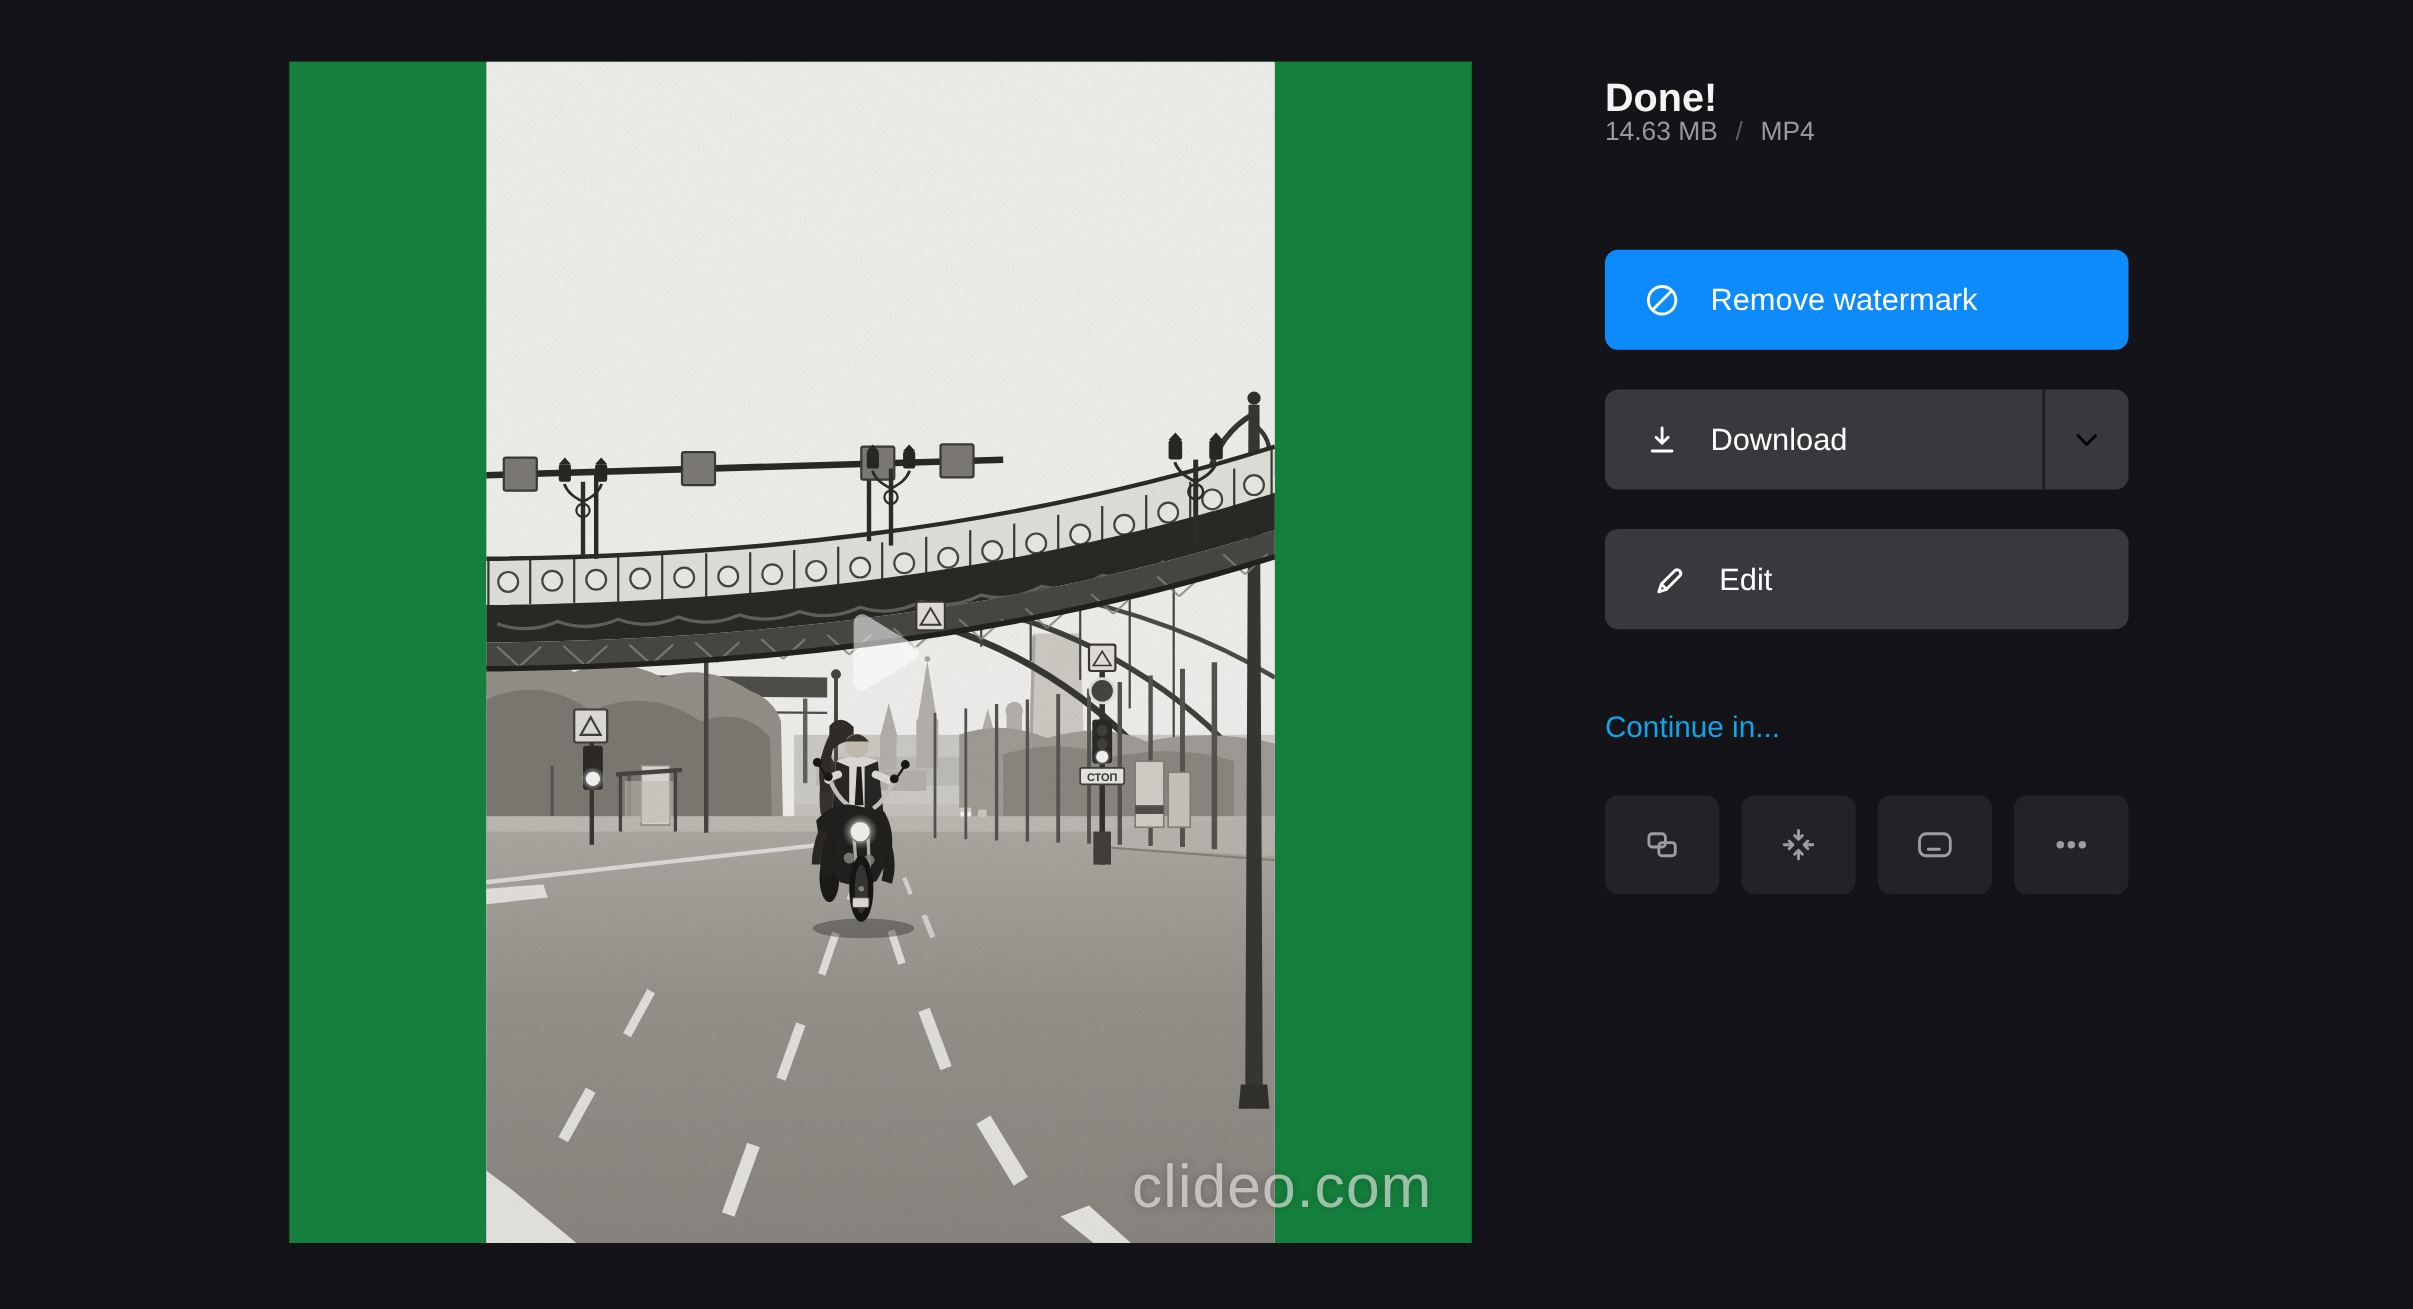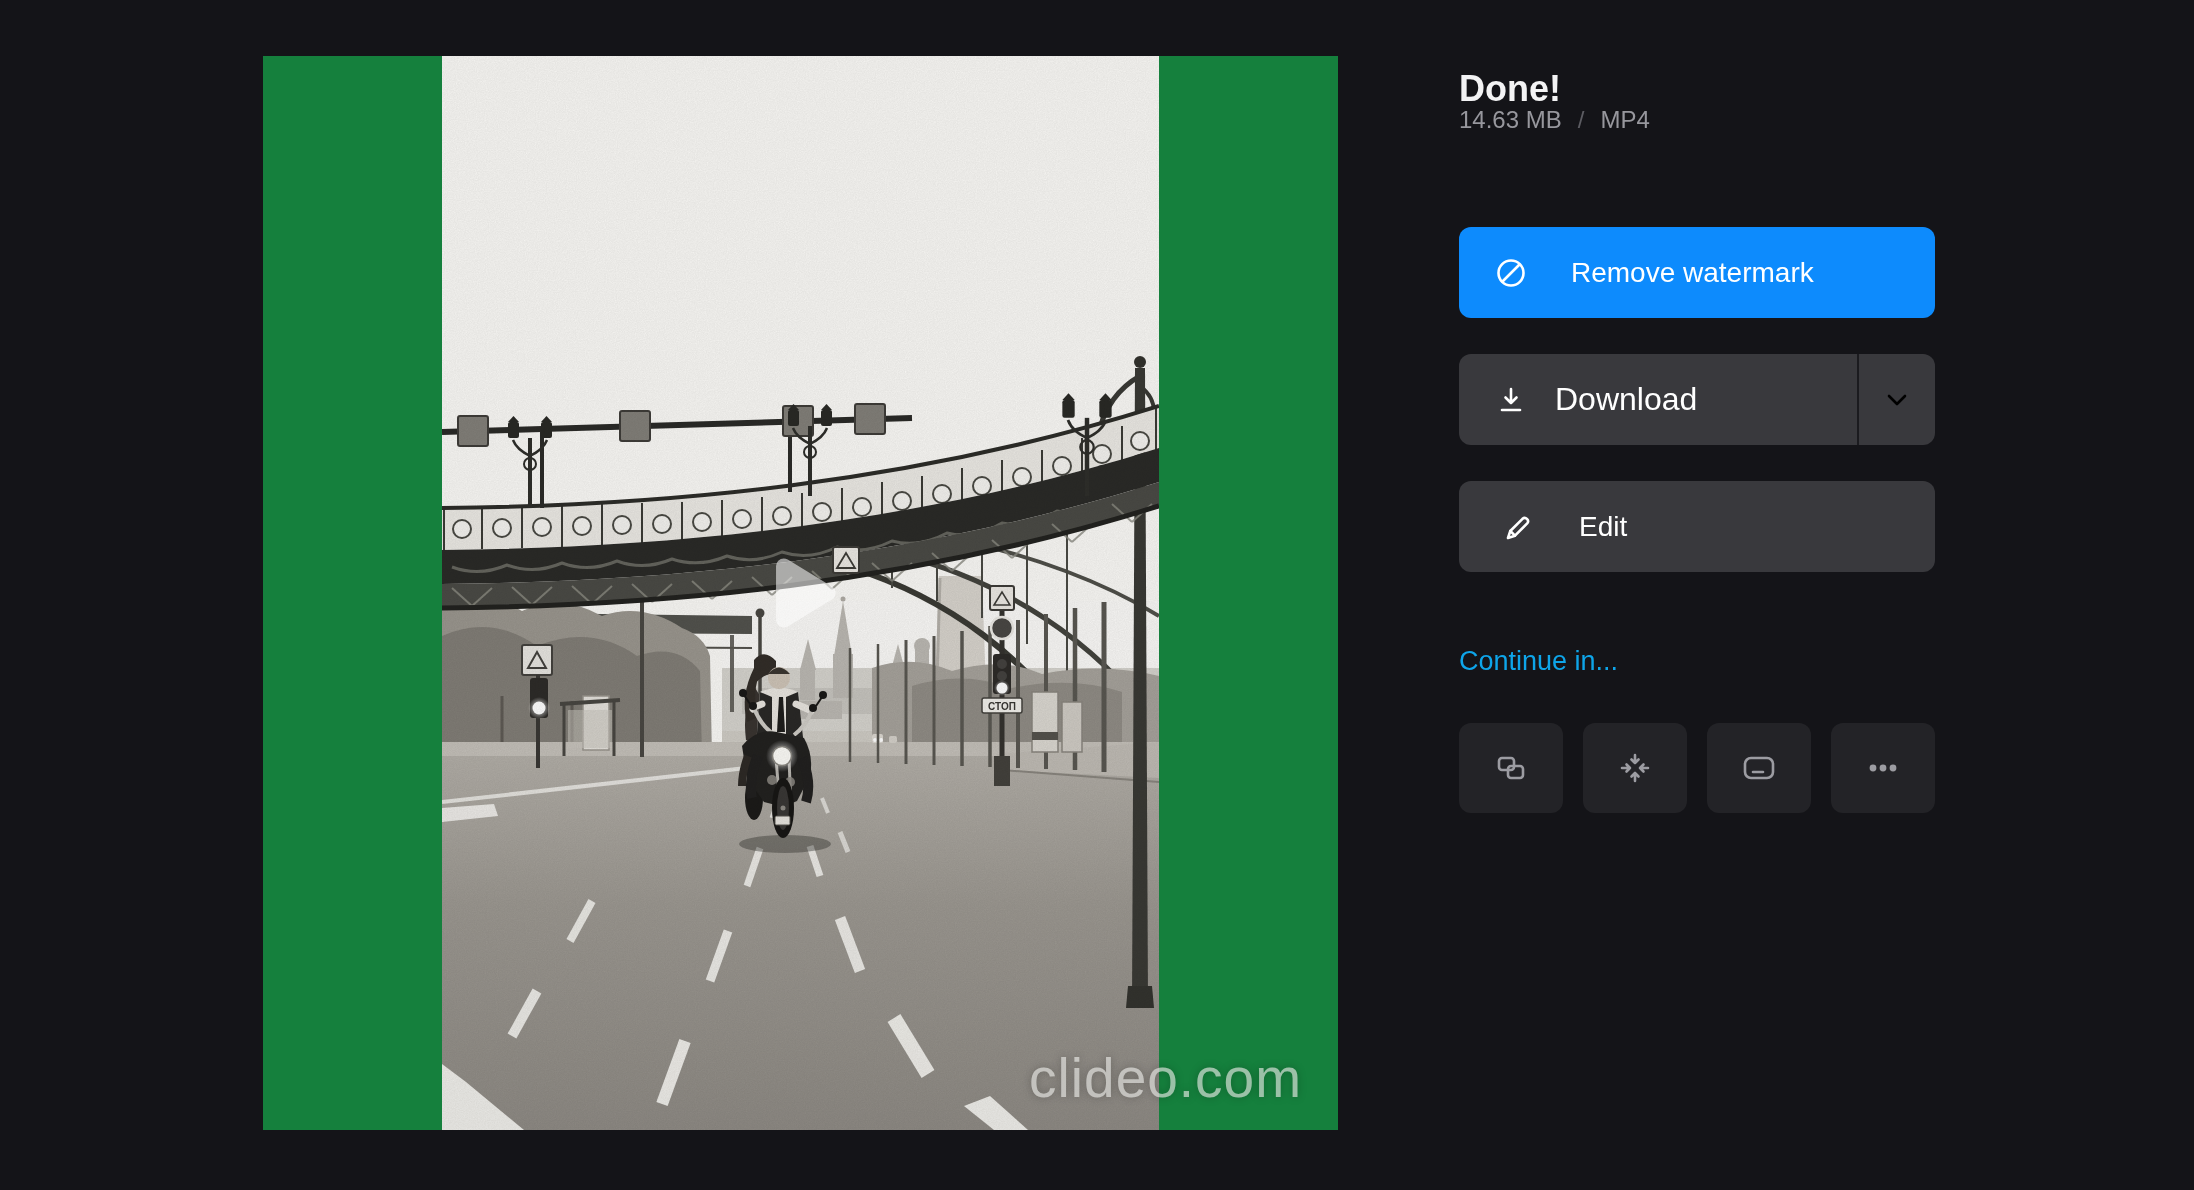--- a/index.html
+++ b/index.html
@@ -38,36 +38,36 @@
   }
   .panel-meta{
     position:absolute;top:50px;left:0;
     font-size:24px;color:#97979d;display:flex;gap:16px;align-items:baseline;
   }
   .panel-meta .sep{color:#5c5c62;}
 
   .btn{
     position:absolute;left:0;width:476px;height:91px;
     border:none;border-radius:12px;cursor:pointer;
-    display:flex;align-items:center;gap:44px;padding:0 0 0 36px;
+    display:flex;align-items:center;gap:28px;padding:0 0 0 36px;
     font-family:inherit;font-size:28px;font-weight:500;color:#ffffff;
     box-sizing:border-box;text-align:left;
   }
   .btn svg{flex:0 0 auto;}
   .btn-primary{top:171px;background:#0d8bfd;}
   .btn-edit{top:425px;background:#39393d;padding-left:44px;}
 
   .split-btn{
     position:absolute;top:298px;left:0;width:476px;height:91px;
     display:flex;border-radius:12px;overflow:hidden;background:#39393d;
   }
   .split-main{
     flex:1 1 auto;border:none;background:transparent;cursor:pointer;
     display:flex;align-items:center;gap:28px;padding-left:36px;
-    font-family:inherit;font-size:32px;font-weight:500;color:#ffffff;text-align:left;
+    font-family:inherit;font-size:28px;font-weight:500;color:#ffffff;text-align:left;
   }
   .split-caret{
     flex:0 0 78px;border:none;background:transparent;cursor:pointer;
     border-left:2px solid #1b1b1f;
     display:flex;align-items:center;justify-content:center;
   }
 
   .continue-label{
     position:absolute;top:590px;left:0;
     font-size:27px;color:#0ea5e9;

